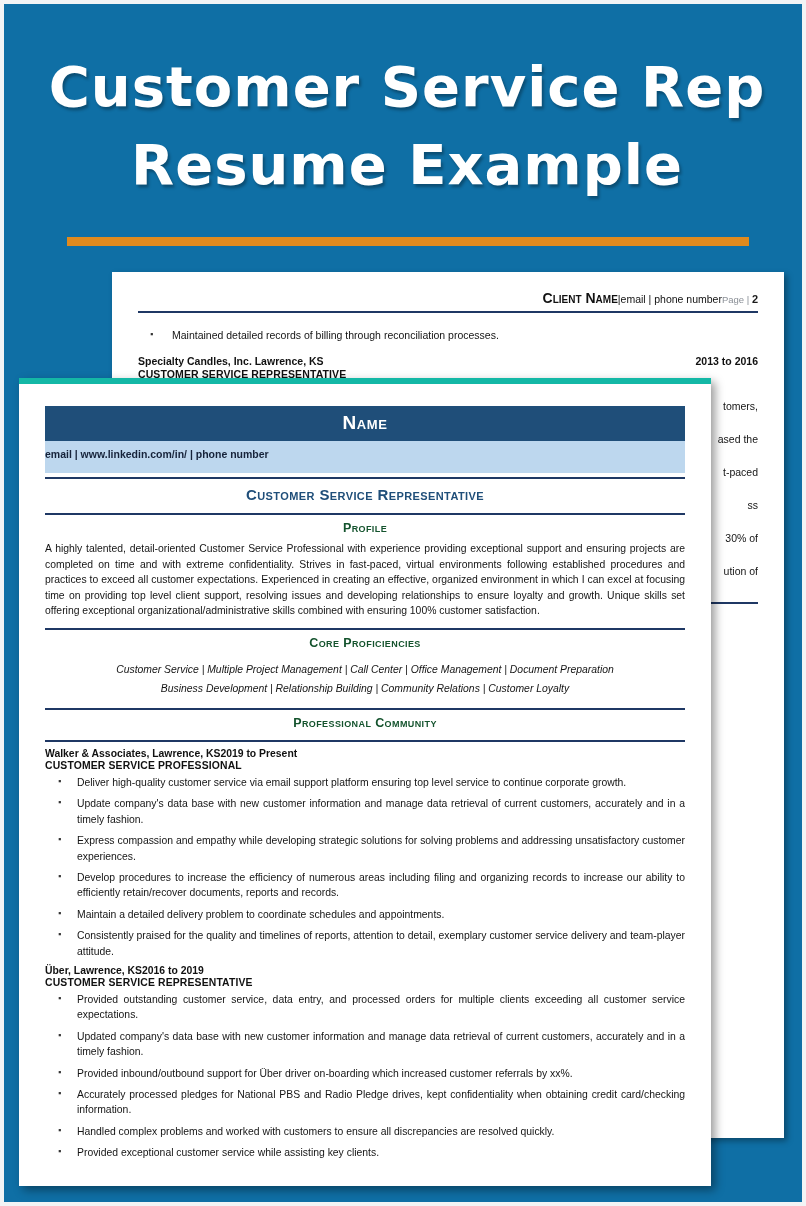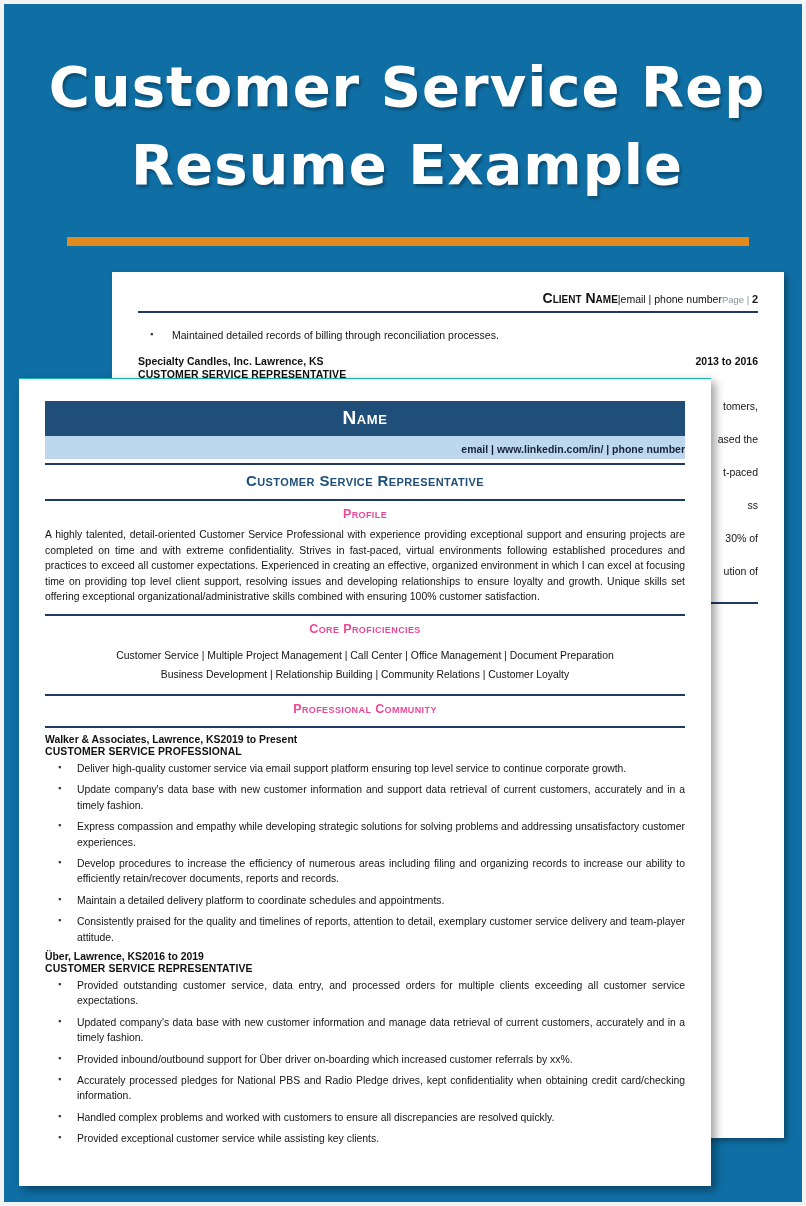--- a/index.html
+++ b/index.html
@@ -105,71 +105,71 @@
   #back-clip-text .tailrule {
     height:2px; background:#1F3864; width:118px;
     margin-left:auto; margin-top:14px;
   }
 
   
   #front-page {
     left:15px; top:374px;
     width:692px; height:808px;
     box-shadow:4px 4px 9px rgba(0,0,0,.40);
-    border-top:1px solid #14b8a6;
+    border-top:6px solid #14b8a6;
     padding:22px 26px 0 26px;
   }
 
   .name-band {
     background:#1F4E79;
     color:#ffffff;
     text-align:center;
     font-variant:small-caps;
     font-weight:700;
     font-size:19px;
     letter-spacing:.6px;
     padding:6px 0 7px 0;
   }
   .contact-band {
     background:#BDD7EE;
     color:#16233a;
-    text-align:right;
+    text-align:left;
     font-size:10.5px;
     font-weight:600;
-    padding:7px 0 4px 0;
+    padding:7px 0 13px 0;
   }
   .rule-nav { height:2px; background:#1F3864; margin:4px 0 0 0; }
   .headline-role {
     text-align:center;
     color:#1F4E79;
     font-variant:small-caps;
     font-weight:700;
     font-size:15px;
     letter-spacing:.4px;
     padding:7px 0 6px 0;
   }
 
   .sec-title {
     text-align:center;
-    color:#ec4899;
+    color:#14532d;
     font-variant:small-caps;
     font-weight:700;
     font-size:12.5px;
     letter-spacing:.4px;
     padding:6px 0 6px 0;
   }
 
   .profile-text {
     font-size:10.4px;
     line-height:15.6px;
     color:#141414;
     text-align:justify;
   }
 
-  .prof-lines { padding:4px 0 6px 0; }
+  .prof-lines { padding:4px 0 6px 0;font-style:italic; }
   .prof-lines .pl {
     text-align:center;
     font-size:10.4px;
     line-height:19px;
     color:#141414;
   }
 
   .exp-head {
     display:flex; justify-content:flex-start; align-items:baseline;
     font-size:10.4px; font-weight:700; color:#111;
@@ -264,24 +264,24 @@
     <div class="sec-title">Professional Community</div>
     <div class="rule-nav" style="margin-bottom:2px;"></div>
 
     <div class="exp-head">
       <span>Walker &amp; Associates, Lawrence, KS</span>
       <span>2019 to Present</span>
     </div>
     <div class="exp-role">CUSTOMER SERVICE PROFESSIONAL</div>
     <ul class="bullets">
       <li>Deliver high-quality customer service via email support platform ensuring top level service to continue corporate growth.</li>
-      <li>Update company's data base with new customer information and support data retrieval of current customers, accurately and in a timely fashion.</li>
+      <li>Update company's data base with new customer information and manage data retrieval of current customers, accurately and in a timely fashion.</li>
       <li>Express compassion and empathy while developing strategic solutions for solving problems and addressing unsatisfactory customer experiences.</li>
       <li>Develop procedures to increase the efficiency of numerous areas including filing and organizing records to increase our ability to efficiently retain/recover documents, reports and records.</li>
-      <li>Maintain a detailed delivery platform to coordinate schedules and appointments.</li>
+      <li>Maintain a detailed delivery problem to coordinate schedules and appointments.</li>
       <li>Consistently praised for the quality and timelines of reports, attention to detail, exemplary customer service delivery and team-player attitude.</li>
     </ul>
 
     <div class="exp-head">
       <span>Über, Lawrence, KS</span>
       <span>2016 to 2019</span>
     </div>
     <div class="exp-role">CUSTOMER SERVICE REPRESENTATIVE</div>
     <ul class="bullets">
       <li>Provided outstanding customer service, data entry, and processed orders for multiple clients exceeding all customer service expectations.</li>

